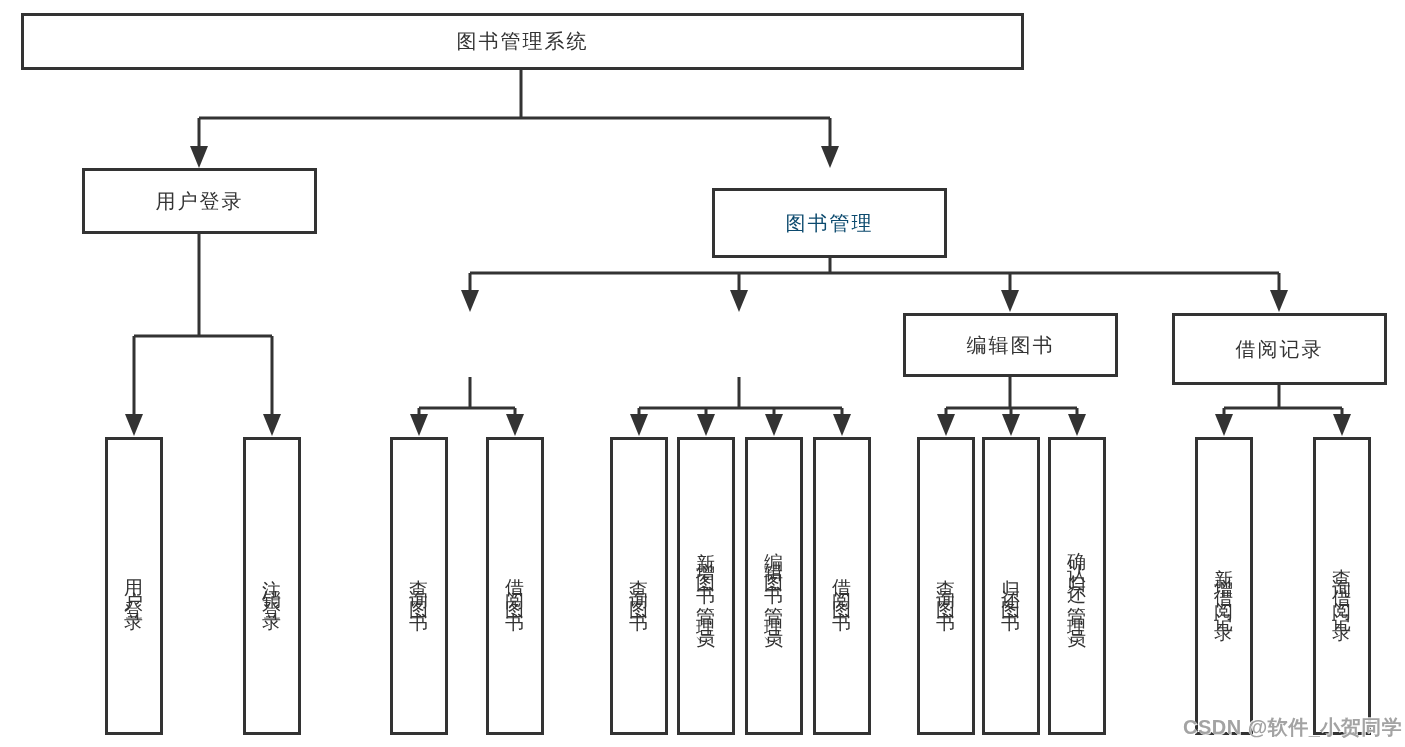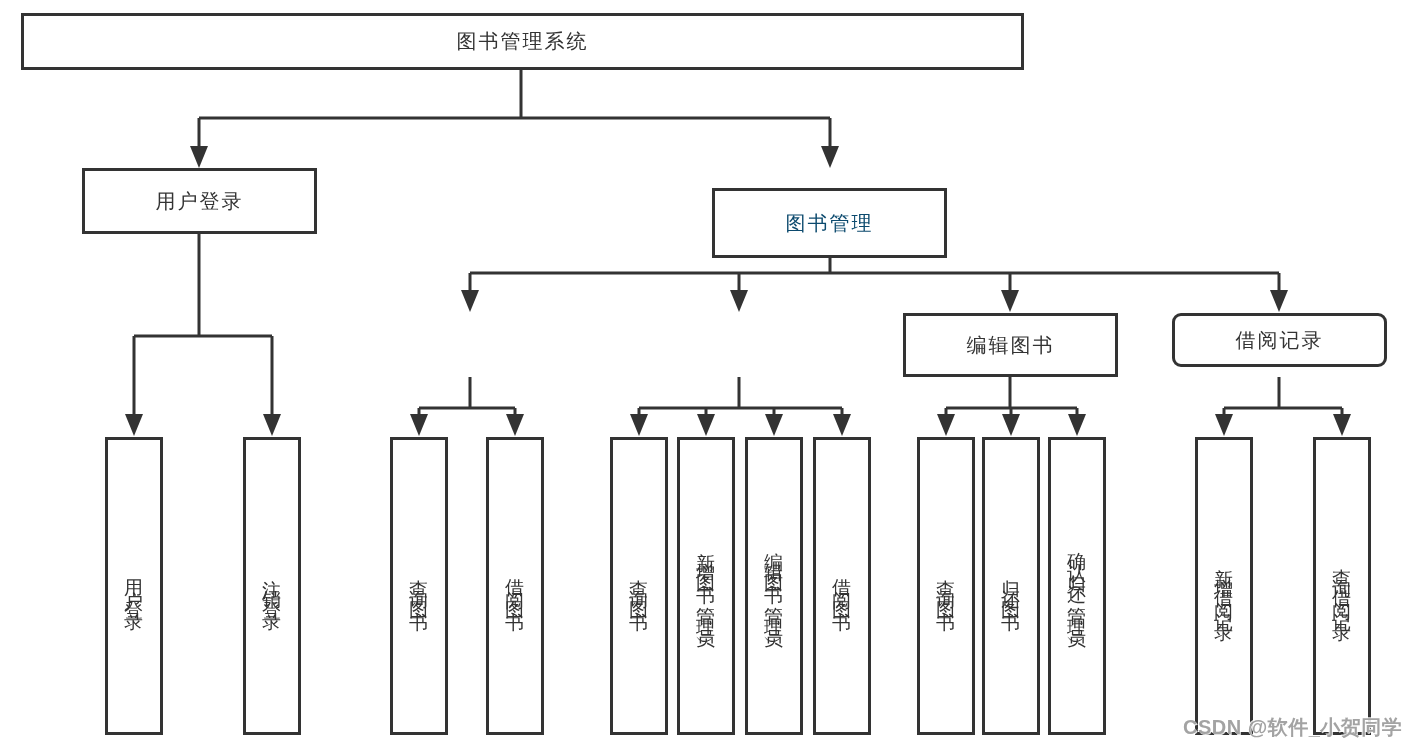--- a/index.html
+++ b/index.html
@@ -88,21 +88,21 @@
       <polygon points="1333,414 1351,414 1342,436"></polygon>
     </g>
   </svg>
 
   <div class="node" style="left: 21px; top: 13px; width: 1003px; height: 57px; border-color: rgb(51, 51, 51); color: rgb(51, 51, 51);">图书管理系统</div>
 
   <div class="node" style="left: 82px; top: 168px; width: 235px; height: 66px; border-color: rgb(51, 51, 51); color: rgb(51, 51, 51);">用户登录</div>
   <div class="node" style="left: 712px; top: 168px; width: 235px; height: 70px; border-color: rgb(51, 51, 51); color: #0c4a6e; margin-top: 20px;">图书管理</div>
 
   <div class="node" style="left: 903px; top: 313px; width: 215px; height: 64px; border-color: rgb(51, 51, 51); color: rgb(51, 51, 51);">编辑图书</div>
-  <div class="node" style="left: 1172px; top: 313px; width: 215px; height: 54px; border-color: rgb(51, 51, 51); color: rgb(51, 51, 51); border-radius: 9px;">借阅记录</div>
+  <div class="node" style="left: 1172px; top: 313px; width: 215px; height: 72px; border-color: rgb(51, 51, 51); color: rgb(51, 51, 51);">借阅记录</div>
 
   <div class="node leaf" style="left: 105px; top: 437px; width: 58px; height: 298px; border-color: rgb(51, 51, 51); color: rgb(51, 51, 51);">用户登录</div>
   <div class="node leaf" style="left: 243px; top: 437px; width: 58px; height: 298px; border-color: rgb(51, 51, 51); color: rgb(51, 51, 51);">注销登录</div>
 
   <div class="node leaf" style="left: 390px; top: 437px; width: 58px; height: 298px; border-color: rgb(51, 51, 51); color: rgb(51, 51, 51);">查询图书</div>
   <div class="node leaf" style="left: 486px; top: 437px; width: 58px; height: 298px; border-color: rgb(51, 51, 51); color: rgb(51, 51, 51);">借阅图书</div>
 
   <div class="node leaf" style="left: 610px; top: 437px; width: 58px; height: 298px; border-color: rgb(51, 51, 51); color: rgb(51, 51, 51);">查询图书</div>
   <div class="node leaf" style="left: 677px; top: 437px; width: 58px; height: 298px; border-color: rgb(51, 51, 51); color: rgb(51, 51, 51);">新增图书（管理员）</div>
   <div class="node leaf" style="left: 745px; top: 437px; width: 58px; height: 298px; border-color: rgb(51, 51, 51); color: rgb(51, 51, 51);">编辑图书（管理员）</div>

